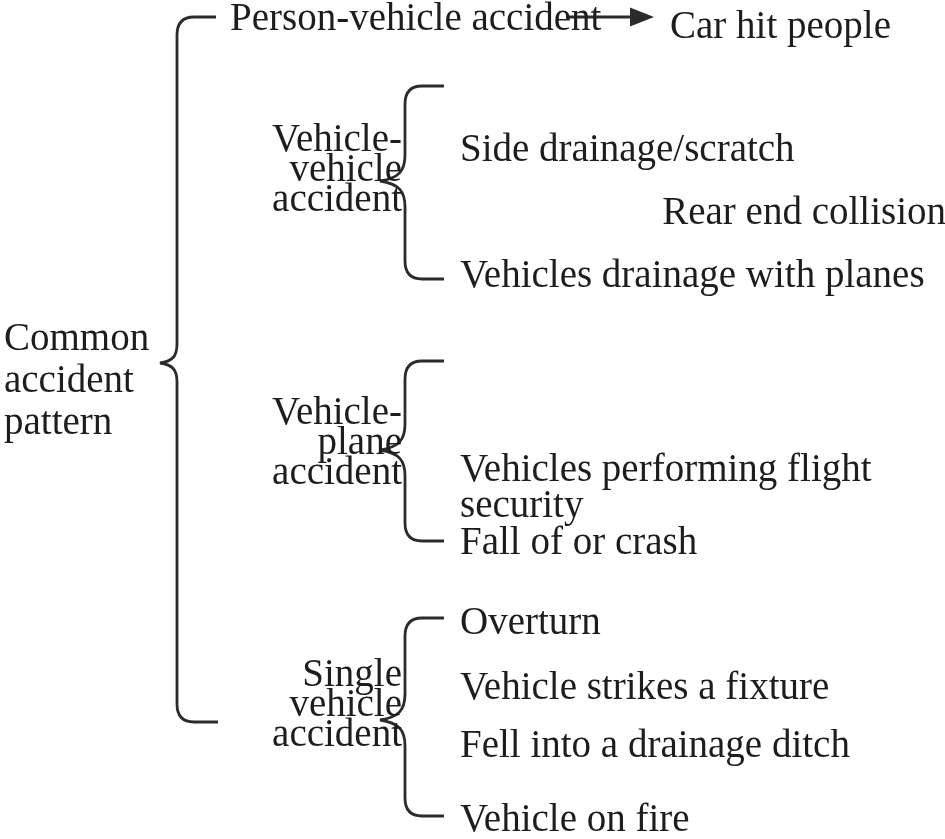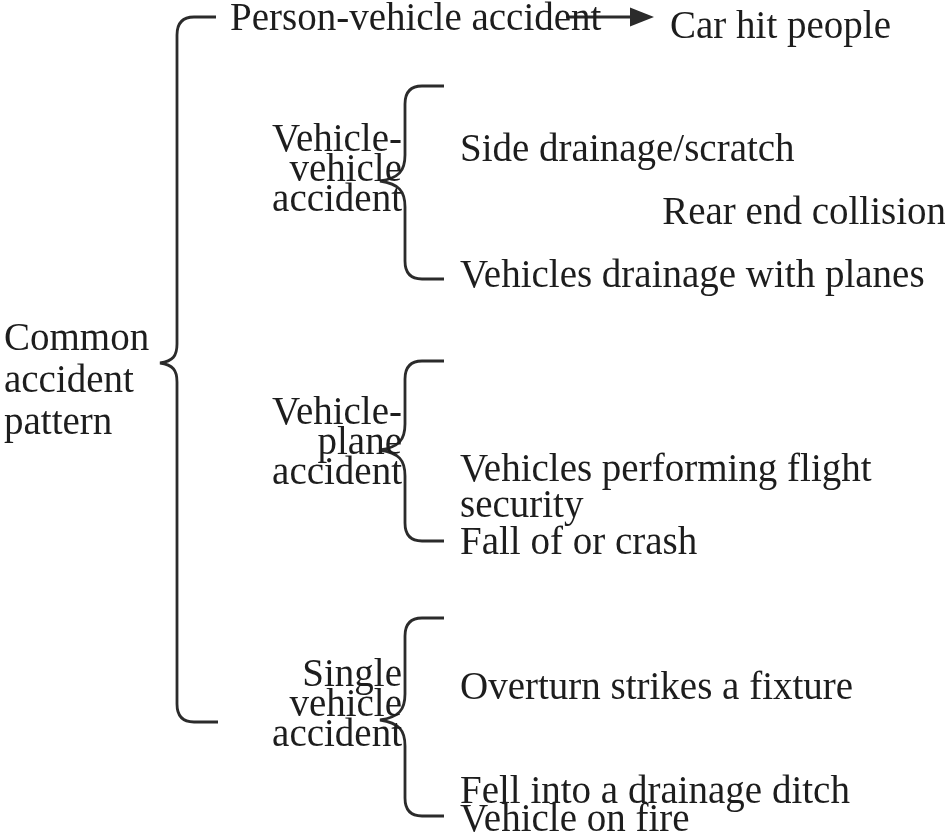--- a/index.html
+++ b/index.html
@@ -113,17 +113,18 @@
 
   <div class="t branch-label" style="top:396px;">Vehicle-
 plane
 accident</div>
   <div class="t leaf" style="top:450px;">Vehicles performing flight security</div>
   <div class="t leaf" style="top:523px;">Fall of or crash</div>
 
   <div class="t branch-label" style="top:658px;">Single
 vehicle
 accident</div>
-  <div class="t leaf" style="top:668px;">Overturn strikes a fixture</div>
-  <div class="t leaf" style="top:726px;margin-top:46px;">Fell into a drainage ditch</div>
+  <div class="t leaf" style="top:603px;">Overturn</div>
+  <div class="t leaf" style="top:668px;">Vehicle strikes a fixture</div>
+  <div class="t leaf" style="top:726px;">Fell into a drainage ditch</div>
   <div class="t leaf" style="top:800px;">Vehicle on fire</div>
 
 </div>
 
 </body></html>

